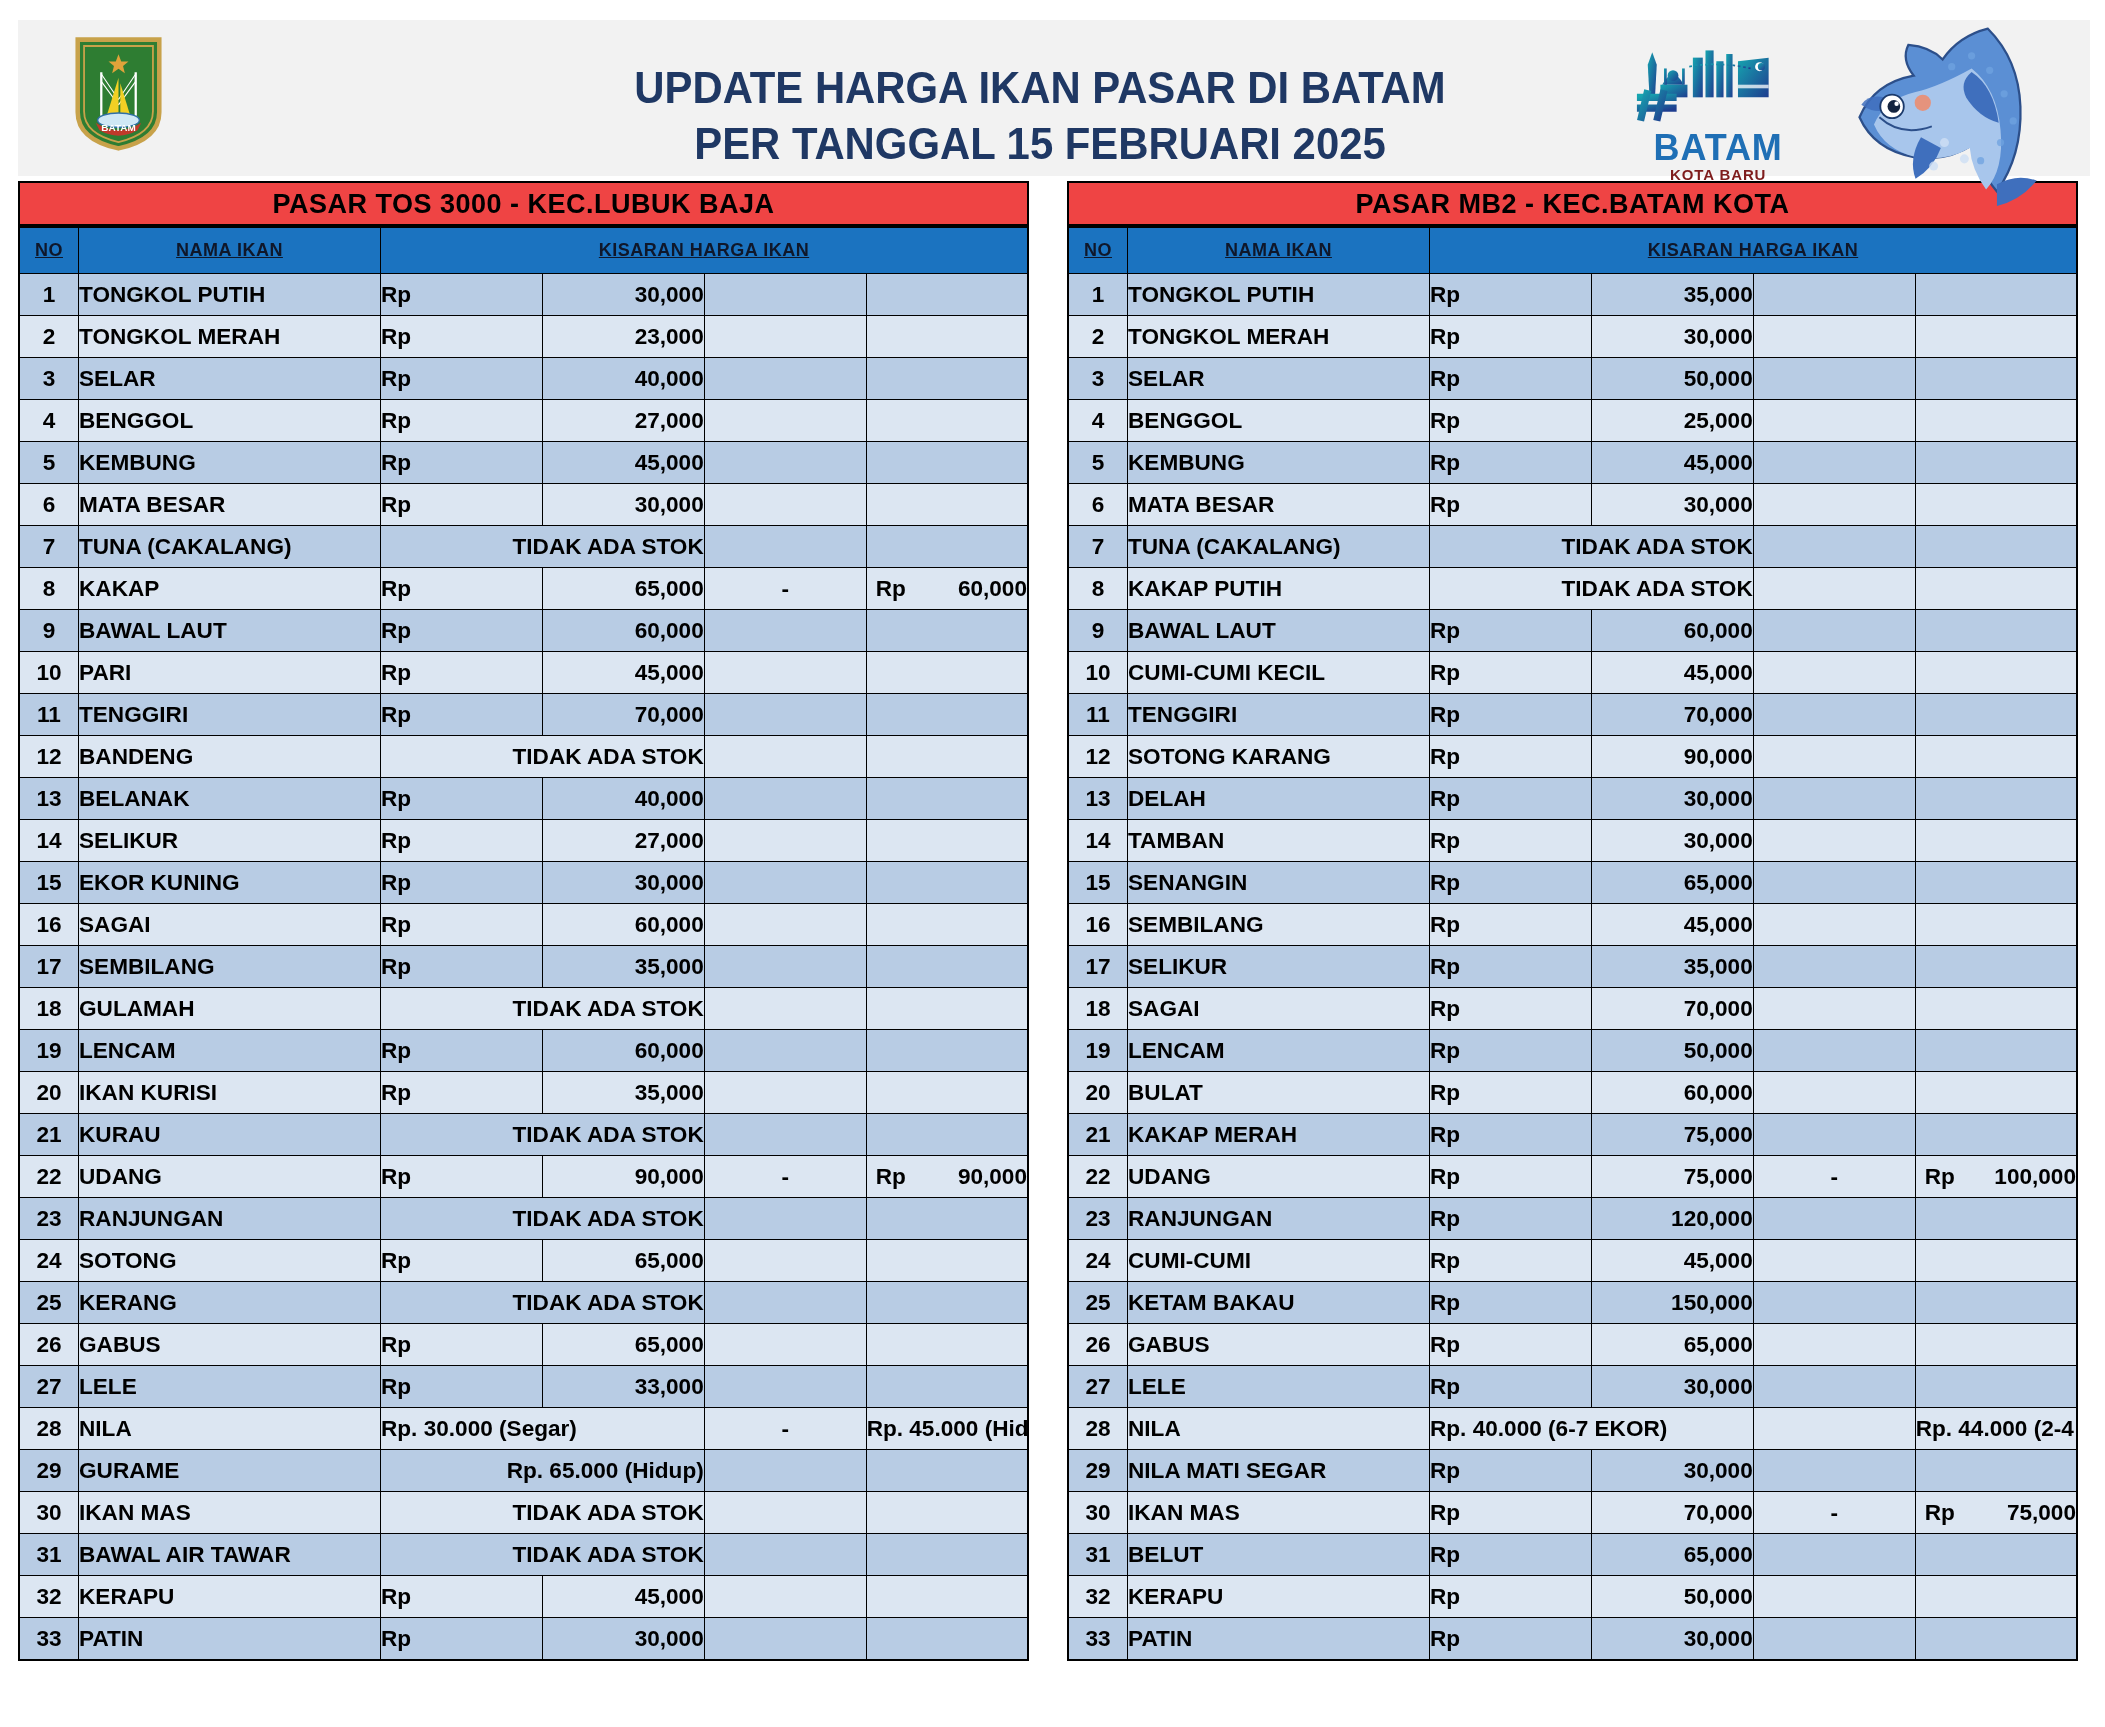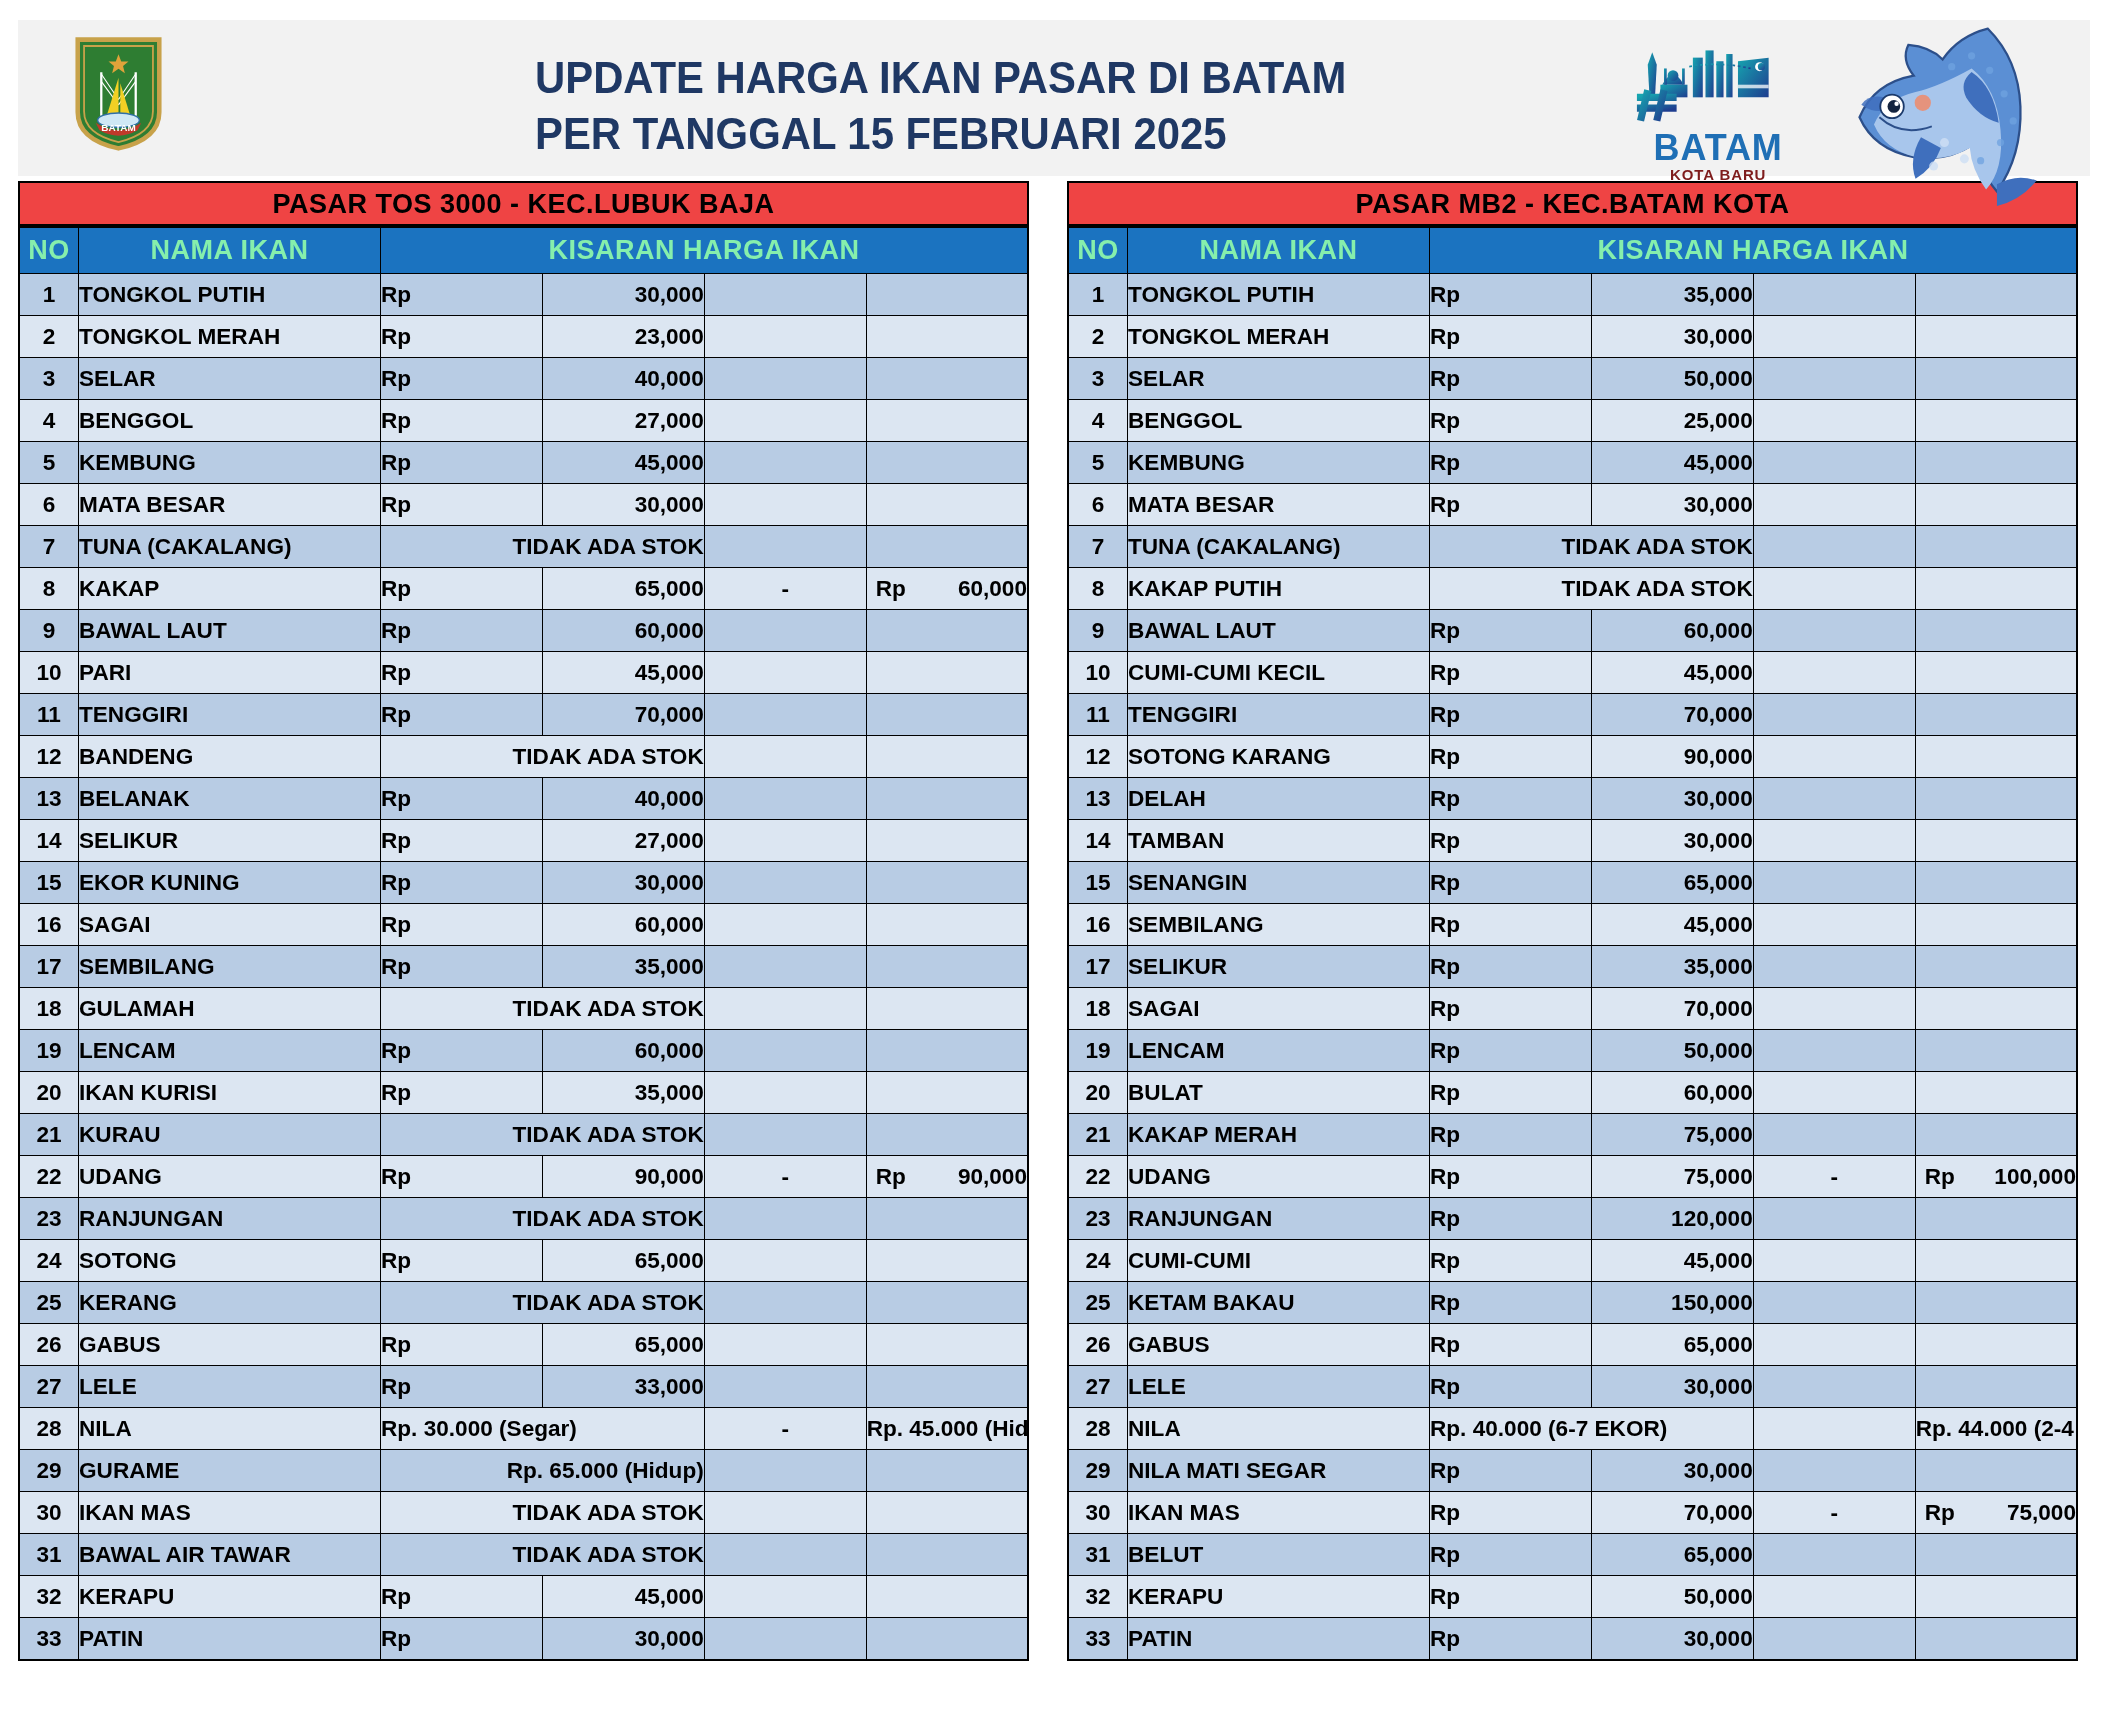--- a/index.html
+++ b/index.html
@@ -30,21 +30,21 @@
     font-weight:bold;font-size:24.4px;line-height:29px;color:#000000;
     background:#ffffff;padding:0.9px 1.8px 1.8px 3.6px;letter-spacing:0px;
   }
   .logo-kota{
     font-family:"Liberation Sans", sans-serif;
     font-weight:bold;font-size:24.4px;line-height:31px;color:#ffffff;
     background:#000000;letter-spacing:6.3px;padding:1.8px 3.6px 2.7px 5.4px;
   }
 
   .title-wrap{
-    position:absolute;left:479px;top:30px;width:1086px;text-align:left;
+    position:absolute;left:479px;top:40px;width:1086px;text-align:center;
   }
   .title-l1,.title-l2{
     font-family:"Liberation Sans", sans-serif;
     font-weight:bold;color:#1f3864;
     font-size:45px;line-height:56px;letter-spacing:0px;
     transform:scaleX(0.93);transform-origin:center;
     white-space:nowrap;
   }
 
   .batam-logo{position:absolute;left:1606px;top:25px;width:172px;height:127px;}
@@ -70,25 +70,26 @@
     height:45px;line-height:43px;text-align:center;
     font-family:"Liberation Sans", sans-serif;font-weight:bold;
     font-size:27px;color:#000000;letter-spacing:0.5px;
     box-sizing:border-box;
   }
   table.price{
     border-collapse:collapse;width:100%;table-layout:fixed;
     border:2.7px solid #000000;
   }
   table.price th{
-    background:#1b73c0;color:#86efac;
+    background:#1b73c0;color:#0f172a;
     font-family:"Liberation Sans", sans-serif;font-weight:bold;
-    font-size:27px;height:43px;
+    font-size:18px;height:43px;
     border:1.8px solid #000000;
     letter-spacing:0.5px;
+    text-decoration:underline;
   }
   table.price td{
     border:1.8px solid #000000;
     font-family:"Liberation Sans", sans-serif;font-weight:bold;
     font-size:22.6px;color:#000000;
     height:41px;padding:0;
     overflow:hidden;white-space:nowrap;
   }
   tr.odd td{background:#b8cce4;}
   tr.even td{background:#dce6f2;}

